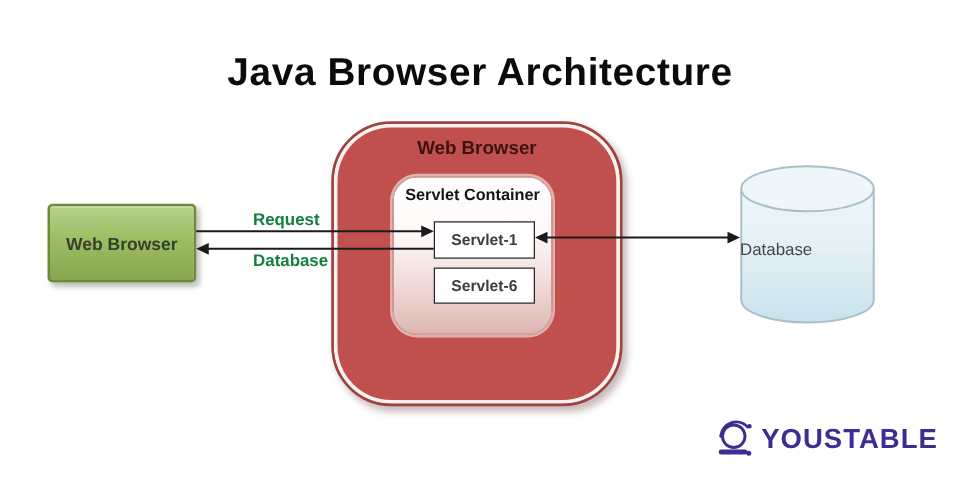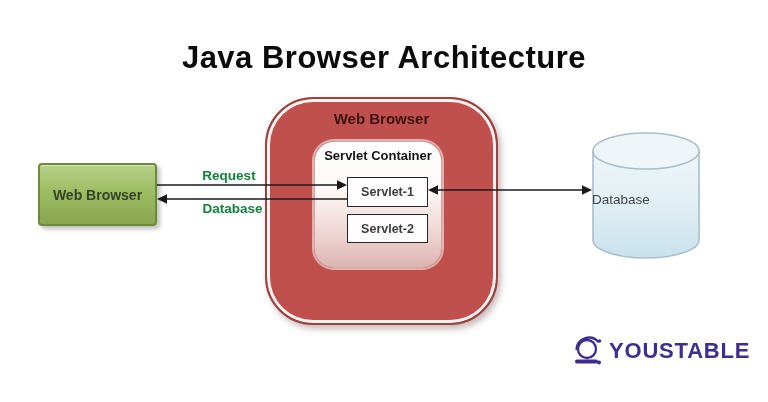--- a/index.html
+++ b/index.html
@@ -73,21 +73,21 @@
   <div class="title">Java Browser Architecture</div>
 
   <div class="server-box">
     <div class="server-label">Web Browser</div>
   </div>
 
   <div class="container-box">
     <div class="container-label">Servlet Container</div>
   </div>
   <div class="servlet-box servlet-1">Servlet-1</div>
-  <div class="servlet-box servlet-2">Servlet-2</div>
+  <div class="servlet-box servlet-2">Servlet-6</div>
 
   <div class="browser-box">
     <span class="lbl">Web Browser</span>
   </div>
 
   <svg class="db-svg" width="114" height="136" viewBox="0 0 114 136">
     <defs>
       <linearGradient id="dbBody" x1="0" y1="0" x2="0" y2="1">
         <stop offset="0" stop-color="#eef6f9"></stop>
         <stop offset="0.45" stop-color="#e3f0f5"></stop>

